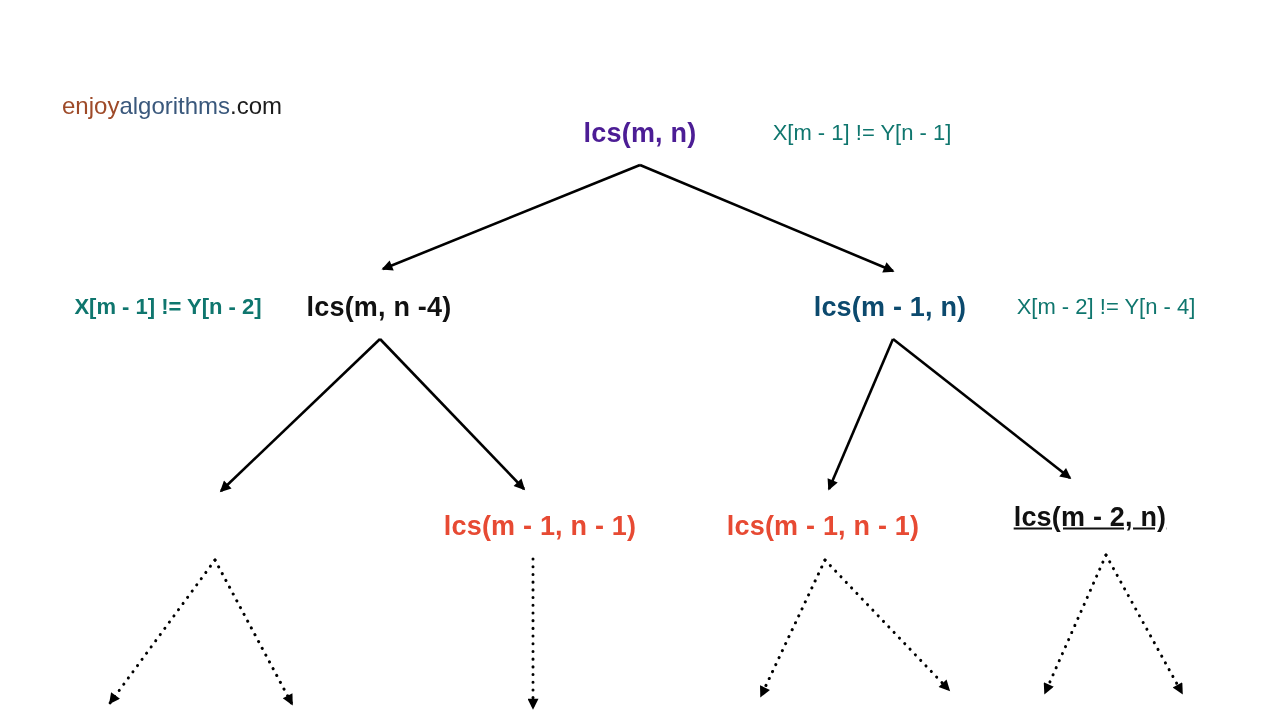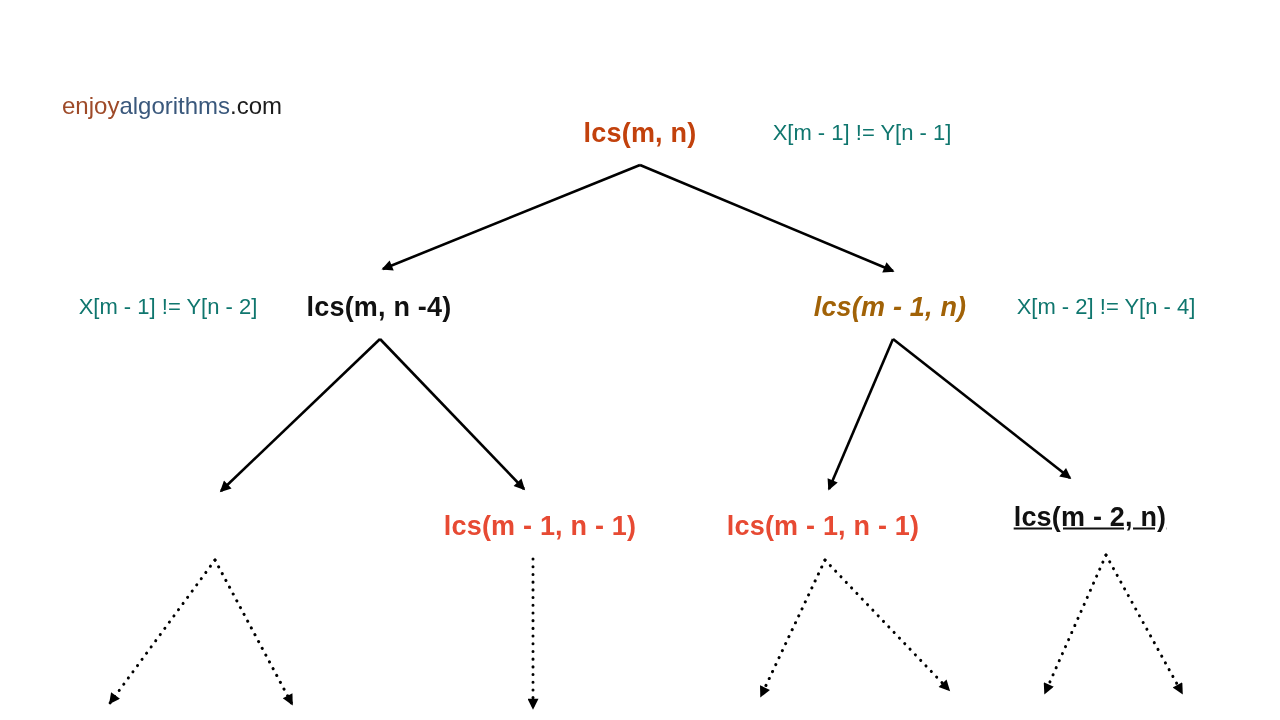--- a/index.html
+++ b/index.html
@@ -92,25 +92,25 @@
     <line class="dotted-edge" x1="825" y1="512" x2="949" y2="642" marker-end="url(#arrowhead)"></line>
 
     <line class="dotted-edge" x1="1106" y1="507" x2="1045" y2="645" marker-end="url(#arrowhead)"></line>
     <line class="dotted-edge" x1="1106" y1="507" x2="1182" y2="645" marker-end="url(#arrowhead)"></line>
   </svg>
 
   <div class="logo">
     <span style="color: rgb(158, 74, 40);">enjoy</span><span style="color: rgb(58, 88, 124);">algorithms</span><span style="color: rgb(28, 28, 28);">.com</span>
   </div>
 
-  <div class="txt node" style="left: 640px; top: 85px; color: #c2410c; text-align: right;">lcs(m, n)</div>
+  <div class="txt node" style="left: 640px; top: 85px; color: #4c1d95; text-align: right;">lcs(m, n)</div>
   <div class="txt annotation" style="left:862px; top:85px;">X[m - 1] != Y[n - 1]</div>
 
-  <div class="txt annotation" style="left:168px; top:259px;">X[m - 1] != Y[n - 2]</div>
+  <div class="txt annotation" style="left:168px; top:259px;font-weight:bold;">X[m - 1] != Y[n - 2]</div>
   <div class="txt node" style="left: 379px; top: 259px; color: rgb(17, 17, 17);">lcs(m, n -4)</div>
-  <div class="txt node" style="left: 890px; top: 259px; color: #a16207; font-style: italic;">lcs(m - 1, n)</div>
+  <div class="txt node" style="left: 890px; top: 259px; color: #0c4a6e;">lcs(m - 1, n)</div>
   <div class="txt annotation" style="left:1106px; top:259px;">X[m - 2] != Y[n - 4]</div>
 
   <div class="txt node" style="left: 540px; top: 478px; color: rgb(231, 74, 51);">lcs(m - 1, n - 1)</div>
   <div class="txt node" style="left: 823px; top: 478px; color: rgb(231, 74, 51);">lcs(m - 1, n - 1)</div>
   <div class="txt node" style="left: 1090px; top: 469px; color: rgb(17, 17, 17); text-decoration: underline;">lcs(m - 2, n)</div>
 
 </div>
 
 </body></html>

